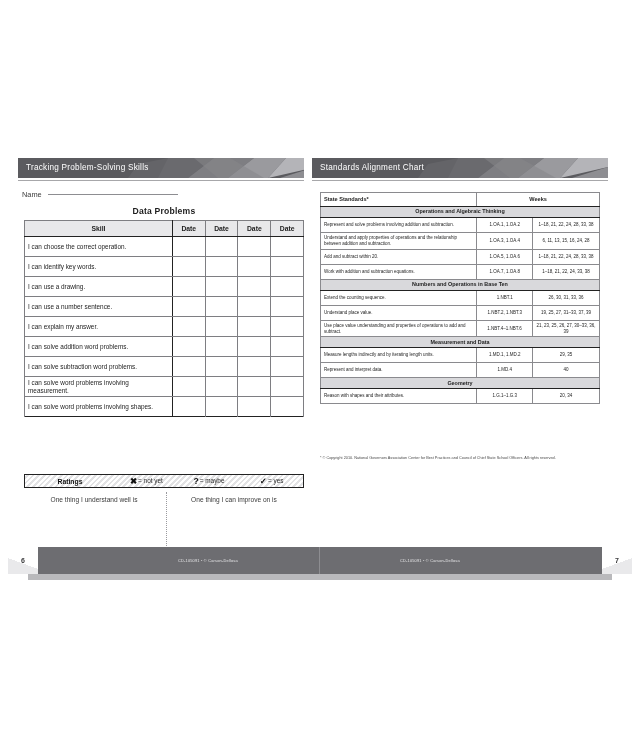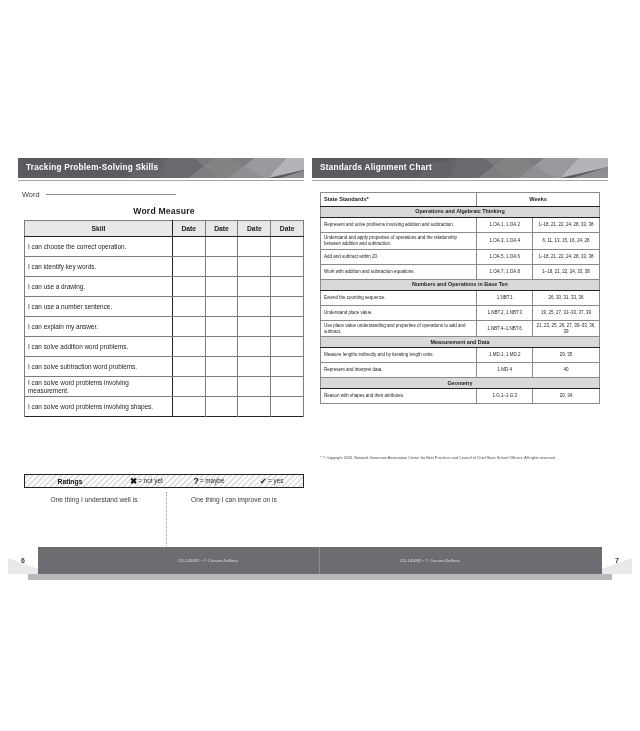--- a/index.html
+++ b/index.html
@@ -42,21 +42,21 @@
     overflow: hidden;
   }
   .page-right .banner { left: 8px; width: 296px; }
   .banner .facets { position: absolute; inset: 0; }
   .banner-title {
     position: absolute;
     left: 8px; top: 0; height: 20px;
     line-height: 20px;
     color: #ffffff;
     font-size: 8.2px;
-    font-weight: bold;
+    font-weight: normal;
     letter-spacing: .25px;
     white-space: nowrap;
     z-index: 3;
   }
   .banner-rule {
     position: absolute;
     left: 10px; top: 36px;
     width: 294px; height: 1px;
     background: #a7a7aa;
   }
@@ -315,25 +315,25 @@
           <polygon points="268,0 294,0 294,10 250,20" fill="#b4b4b8"></polygon>
           <polygon points="294,10 294,20 262,20" fill="#8e8e92"></polygon>
           <polygon points="176,0 212,0 246,20 200,20" fill="#86868a" opacity="0.55"></polygon>
           <polygon points="120,6 150,0 140,20 110,20" fill="#646468"></polygon>
         </svg>
         <div class="banner-title">Tracking Problem-Solving Skills</div>
       </div>
       <div class="banner-rule"></div>
 
       <div class="name-row">
-        <span>Word</span>
+        <span>Name</span>
         <span class="name-rule"></span>
       </div>
 
-      <div class="wp-title">Word Measure</div>
+      <div class="wp-title">Data Problems</div>
 
       <table class="skills-table">
         <thead>
           <tr>
             <th class="col-skill" style="width:53%">Skill</th>
             <th style="width:11.75%">Date</th>
             <th style="width:11.75%">Date</th>
             <th style="width:11.75%">Date</th>
             <th style="width:11.75%">Date</th>
           </tr>

